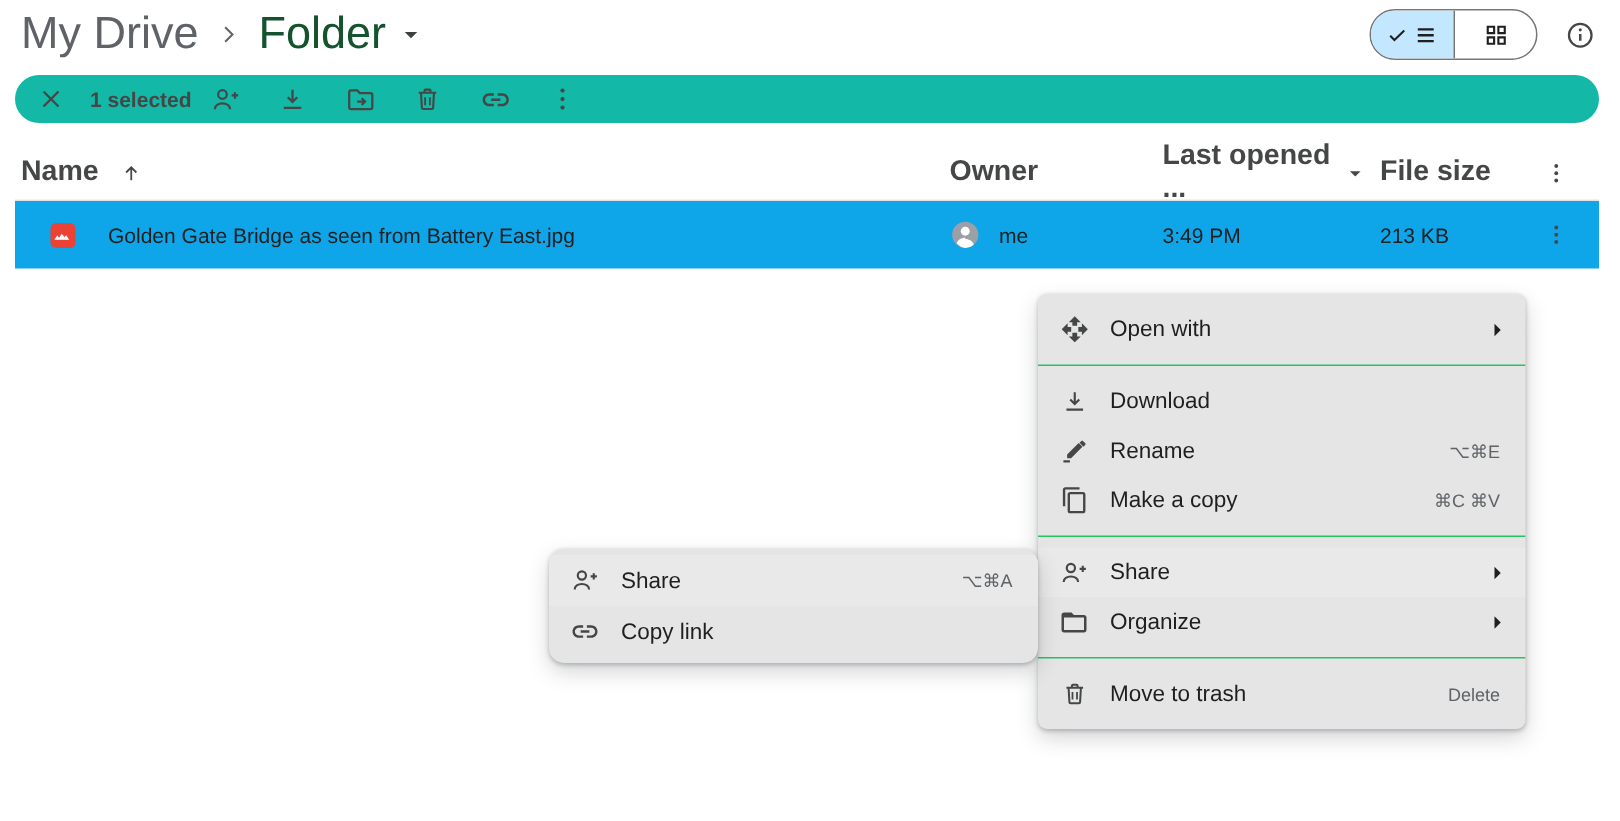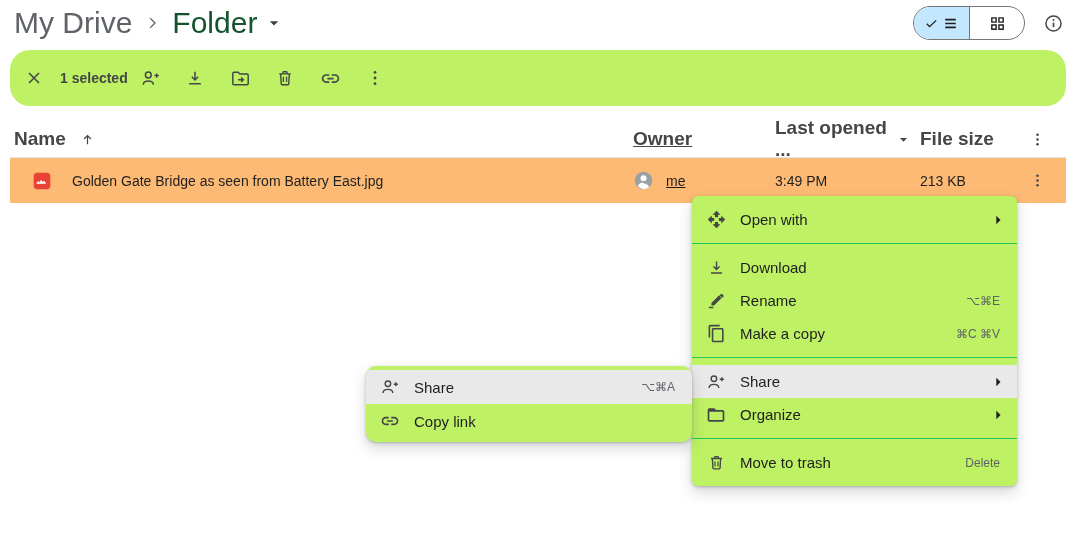--- a/index.html
+++ b/index.html
@@ -17,49 +17,49 @@
   .crumb-caret { margin-left:7px; color:#3c4043; cursor:pointer; }
   .header-right { margin-left:auto; display:flex; align-items:center; }
 
   .view-toggle { display:flex; height:34px; border:1px solid #747775; border-radius:17px; overflow:hidden; background:#fff; }
   .toggle-seg { width:55px; display:flex; align-items:center; justify-content:center; gap:3px; cursor:pointer; }
   .toggle-seg.selected { background:#c2e7ff; }
   .toggle-seg + .toggle-seg { border-left:1px solid #747775; }
   .info-button { margin-left:18px; cursor:pointer; }
 
   
-  .toolbar { margin:14px 14px 0 10px; height:56px; border-radius:20px; background:#bef264;
+  .toolbar { margin:14px 14px 0 10px; height:32px; border-radius:20px; background:#14b8a6;
     display:flex; align-items:center; padding-left:8px; }
   .tb-btn { width:32px; height:32px; border-radius:50%; display:flex; align-items:center; justify-content:center; cursor:pointer; }
   .tb-action { width:45px; height:40px; display:flex; align-items:center; justify-content:center; cursor:pointer; }
   .tb-action:first-of-type { margin-left:12px; }
   .selected-count { font-size:14px; font-weight:700; color:#444746; margin-left:10px; }
 
   
   .table-header { margin:15px 14px 0 10px; height:37px; display:flex; align-items:center;
     border-bottom:1px solid #e1e3e6; font-size:19px; font-weight:700; color:#444746; }
   .col-name { flex:1; display:flex; align-items:center; min-width:0; }
-  .col-owner { width:142px; display:flex; align-items:center;text-decoration:underline; }
+  .col-owner { width:142px; display:flex; align-items:center; }
   .col-last { width:145px; display:flex; }
   .col-size { width:96px; display:flex; align-items:center; }
   .col-menu { width:58px; display:flex; align-items:center; justify-content:center; }
   .hdr-pad { padding-left:4px; }
   .col-pad { padding-left:8px; }
   .sort-arrow { margin-left:14px; color:#444746; cursor:pointer; }
   .hdr-caret { margin-left:4px; color:#444746; }
 
   .file-row { margin:0 14px 0 10px; height:45px; display:flex; align-items:center;
-    background:#fdba74; font-size:14px; cursor:pointer; }
+    background:#0ea5e9; font-size:14px; cursor:pointer; }
   .file-icon { margin-left:22px; }
   .file-name { margin-left:20px; white-space:nowrap; overflow:hidden; text-overflow:ellipsis; color:#1f1f1f; }
   .avatar { margin-left:8px; }
   .owner-name { margin-left:12px; }
 
   
-  .menu { position:absolute; background:#bef264; overflow:hidden; z-index:10;
+  .menu { position:absolute; background:#e5e5e5; overflow:hidden; z-index:10;
     box-shadow:0 1px 3px rgba(60,64,67,.30), 0 6px 14px rgba(60,64,67,.22); }
   #context-menu { left:692px; top:196px; width:325px; border-radius:6px; }
   #share-submenu { left:366px; top:366px; width:326px; border-radius:10px; z-index:11; }
   .menu-section { padding:7px 0; }
   .menu-section + .menu-section { border-top:1px solid #22c55e; }
   .menu-item { display:flex; align-items:center; height:33px; cursor:pointer; }
   #share-submenu .menu-item { height:34px; }
   #share-submenu .menu-section { padding:4px 0; }
   .menu-item.highlighted { background:#e9e9e9; }
   .mi-icon { width:22px; margin-left:13px; margin-right:13px; }

